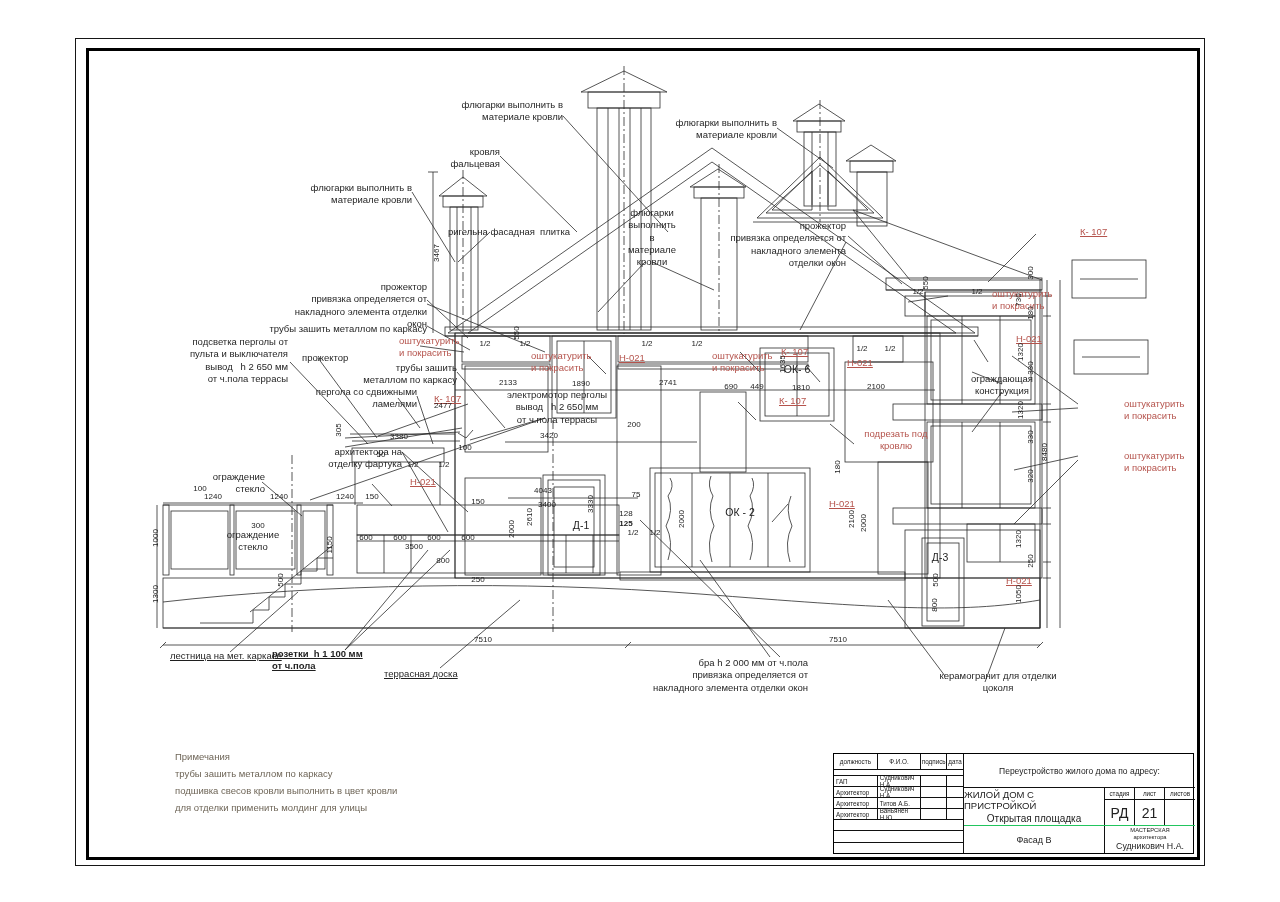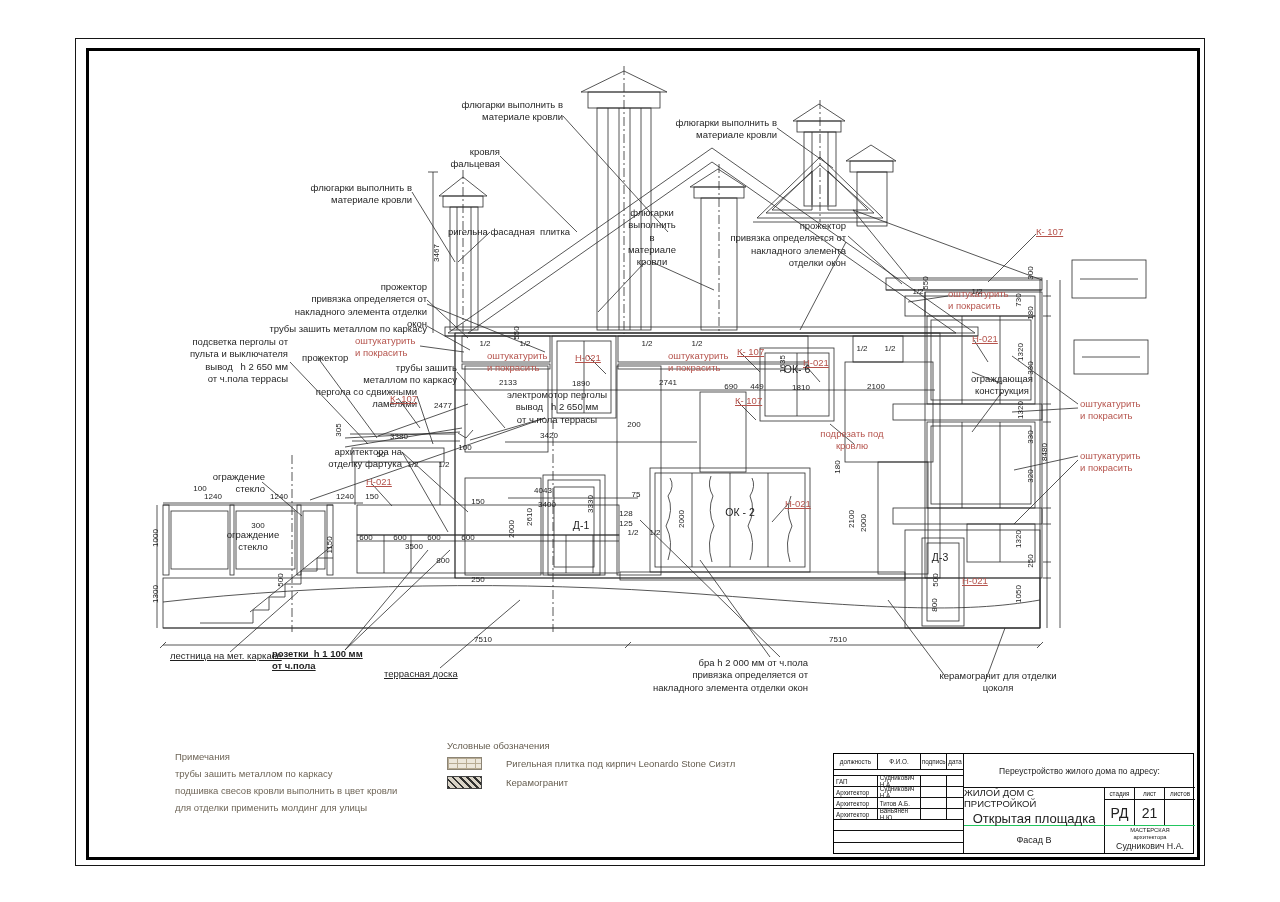--- a/index.html
+++ b/index.html
@@ -20,21 +20,21 @@
   .fglass{fill:url(#pglass);}
   .redf{fill:#fff;stroke:#b5534c;}
   .cl line{stroke:#8a8a8a;stroke-width:.6;stroke-dasharray:9 3 2 3;}
   .thin line{stroke-width:.6;}
   .leaders line{stroke-width:.7;}
   .redleaders line{stroke:#b5534c;stroke-width:.7;}
   .sq path{stroke:#b5b5b5;stroke-width:.7;}
   
   .lbl{position:absolute;white-space:pre;line-height:1.3;pointer-events:none;}
   .ann{font-size:9.5px;color:#1f1f1f;}
-  .ann.redt{color:#b5534c;}
+  .ann.redt{color:#b5534c;margin-left:44px;}
   .dim{font-size:8px;color:#1c1c1c;}
   .code{font-size:10.5px;color:#1c1c1c;}
   .b{font-weight:bold;} .u{text-decoration:underline;}
   
   .notes{position:absolute;left:175px;top:748px;font-size:9.5px;color:#6e6557;line-height:17px;}
   .legend{position:absolute;left:447px;top:740px;font-size:9.5px;color:#655d4f;}
   .legend .row{display:flex;align-items:center;margin-top:6px;}
   .sw{width:33px;height:11px;margin-right:24px;border:1px solid #8c8475;}
   .sw.brick{background:#ece7dc;background-image:linear-gradient(#b7ab93 1px,transparent 1px),linear-gradient(90deg,#b7ab93 1px,transparent 1px);background-size:9px 5px;}
   .sw.hatch{background:repeating-linear-gradient(45deg,#30302e 0 2px,#d9d3c6 2px 5px);border-color:#444;}
@@ -49,21 +49,21 @@
   .tb-row .cell{height:11px;justify-content:flex-start;padding-left:2px;text-align:left;}
   .c1{width:44px;} .c2{width:44px;} .c3{width:26px;} .c4{width:16px;border-right:none !important;}
   .tb-erow{height:6px;border-bottom:1px solid #111;}
   .tb-fill{flex:1;border-bottom:1px solid #111;}
   .tb-fill:last-child{border-bottom:none;}
   .tb-right{width:231px;display:flex;flex-direction:column;}
   .tb-project{height:34px;border-bottom:1px solid #111;display:flex;align-items:center;justify-content:center;font-size:8.5px;}
   .tb-mid{height:38px;border-bottom:1px solid #22c55e;display:flex;}
   .tb-object{width:141px;border-right:1px solid #111;display:flex;flex-direction:column;align-items:center;justify-content:center;}
   .tb-object .t1{font-size:9.5px;}
-  .tb-object .t2{font-size:13px;margin-top:2px;}
+  .tb-object .t2{font-size:10px;margin-top:2px;}
   .tb-stage{width:90px;display:flex;flex-direction:column;}
   .tb-stage .hr{display:flex;height:12px;border-bottom:1px solid #111;}
   .tb-stage .vr{display:flex;flex:1;}
   .tb-stage .sc{width:30px;border-right:1px solid #111;display:flex;align-items:center;justify-content:center;}
   .tb-stage .sc:last-child{border-right:none;}
   .tb-stage .vr .sc{font-size:14px;}
   .tb-bot{flex:1;display:flex;}
   .tb-view{width:141px;border-right:1px solid #111;display:flex;align-items:center;justify-content:center;font-size:9px;}
   .tb-studio{width:90px;display:flex;flex-direction:column;align-items:center;justify-content:center;line-height:1.25;}
   .tb-studio .s1,.tb-studio .s2{font-size:5.8px;}
@@ -489,21 +489,21 @@
       <div class="lbl dim" style="left: 890px; top: 349px; transform: translate(-50%, -50%);">1/2</div>
       <div class="lbl dim" style="left: 549px; top: 436px; transform: translate(-50%, -50%);">3420</div>
       <div class="lbl dim" style="left: 634px; top: 425px; transform: translate(-50%, -50%);">200</div>
       <div class="lbl dim" style="left: 543px; top: 491px; transform: translate(-50%, -50%);">4043</div>
       <div class="lbl dim" style="left: 547px; top: 505px; transform: translate(-50%, -50%);">3400</div>
       <div class="lbl dim" style="left: 530px; top: 517px; transform: translate(-50%, -50%) rotate(-90deg);">2610</div>
       <div class="lbl dim" style="left: 512px; top: 529px; transform: translate(-50%, -50%) rotate(-90deg);">2000</div>
       <div class="lbl dim" style="left: 591px; top: 504px; transform: translate(-50%, -50%) rotate(-90deg);">3330</div>
       <div class="lbl dim" style="left: 636px; top: 495px; transform: translate(-50%, -50%);">75</div>
       <div class="lbl dim" style="left: 626px; top: 514px; transform: translate(-50%, -50%);">128</div>
-      <div class="lbl dim" style="left: 626px; top: 524px; transform: translate(-50%, -50%);">125</div>
+      <div class="lbl dim" style="left: 626px; top: 524px; transform: translate(-50%, -50%); font-weight: bold;">125</div>
       <div class="lbl dim" style="left: 633px; top: 533px; transform: translate(-50%, -50%);">1/2</div>
       <div class="lbl dim" style="left: 655px; top: 533px; transform: translate(-50%, -50%);">1/2</div>
       <div class="lbl dim" style="left: 682px; top: 519px; transform: translate(-50%, -50%) rotate(-90deg);">2000</div>
       <div class="lbl dim" style="left: 852px; top: 519px; transform: translate(-50%, -50%) rotate(-90deg);">2100</div>
       <div class="lbl dim" style="left: 864px; top: 523px; transform: translate(-50%, -50%) rotate(-90deg);">2000</div>
       <div class="lbl dim" style="left: 838px; top: 467px; transform: translate(-50%, -50%) rotate(-90deg);">180</div>
       <div class="lbl dim" style="left: 1031px; top: 273px; transform: translate(-50%, -50%) rotate(-90deg);">300</div>
       <div class="lbl dim" style="left: 1019px; top: 300px; transform: translate(-50%, -50%) rotate(-90deg);">730</div>
       <div class="lbl dim" style="left: 1031px; top: 313px; transform: translate(-50%, -50%) rotate(-90deg);">180</div>
       <div class="lbl dim" style="left: 1021px; top: 352px; transform: translate(-50%, -50%) rotate(-90deg);">1320</div>
@@ -524,31 +524,20 @@
       <div class="lbl code" style="left: 940px; top: 558px; transform: translate(-50%, -50%);">Д-3</div>
     </div>
 
   <div class="notes">
     <div>Примечания</div>
     <div>трубы зашить металлом по каркасу</div>
     <div>подшивка свесов кровли выполнить в цвет кровли</div>
     <div>для отделки применить молдинг для улицы</div>
   </div>
 
-  <div class="legend">
-    <div>Условные обозначения</div>
-    <div class="row">
-      <span class="sw brick"></span>
-      <span>Ригельная плитка под кирпич Leonardo Stone Сиэтл</span>
-    </div>
-    <div class="row">
-      <span class="sw hatch"></span>
-      <span>Керамогранит</span>
-    </div>
-  </div>
 
   <div class="tb">
     <div class="tb-left">
       <div class="tb-hrow">
         <div class="cell c1">должность</div>
         <div class="cell c2">Ф.И.О.</div>
         <div class="cell c3">подпись</div>
         <div class="cell c4">дата</div>
       </div>
       <div class="tb-erow"></div>

